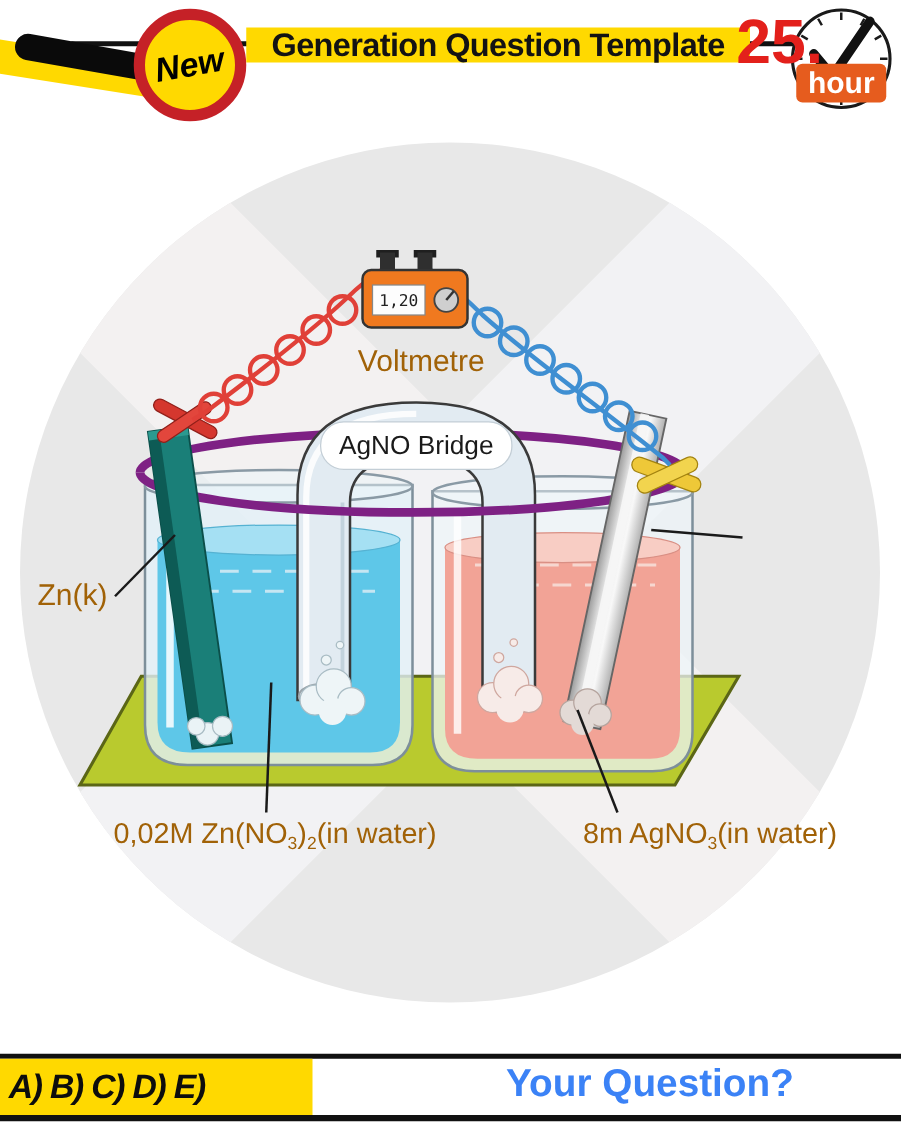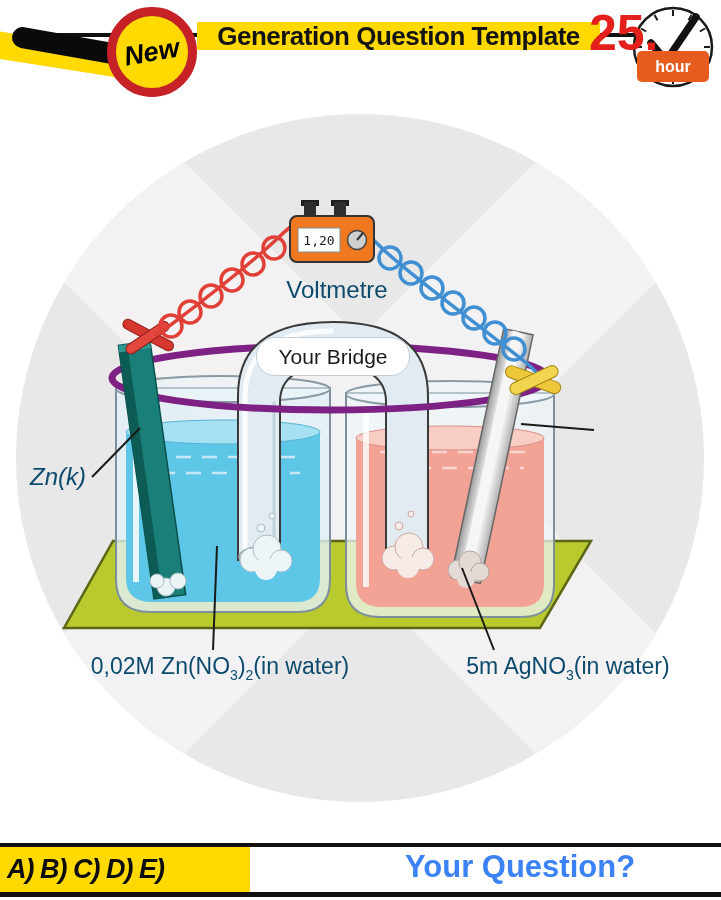--- a/index.html
+++ b/index.html
@@ -10,27 +10,27 @@
   
   .hdr-rule { left:57px; top:33px; width:590px; height:4px; background:#111; z-index:3; }
   .ribbon { left:-18px; top:40px; width:140px; height:27px; background:#ffd900; transform:rotate(9deg); z-index:4; }
   .handle { left:12px; top:27px; width:116px; height:21px; background:#0a0a0a; border-radius:11px; transform:rotate(10deg); transform-origin:10px 50%; z-index:5; }
   .lens { left:107px; top:7px; width:90px; height:90px; border-radius:50%; background:#ffd900; border:9px solid #c52127; box-sizing:border-box; z-index:6; display:flex; align-items:center; justify-content:center; }
   .lens span { font-weight:bold; font-style:italic; font-size:27px; color:#000; transform:rotate(-10deg); }
   .title-band { left:197px; top:22px; width:403px; height:28px; background:#ffd900; z-index:4; display:flex; align-items:center; justify-content:center; }
   .title-band div { font-weight:bold; font-size:26px; color:#131313; letter-spacing:-0.5px; white-space:nowrap; }
   .clock-box { left:629px; top:3px; width:88px; height:88px; z-index:4; }
   .hours-num { left:589px; top:4px; width:86px; font-weight:800; font-size:50px; color:#e3201b; z-index:6; }
-  .hours-unit { left:637px; top:51px; width:72px; height:31px; background:#e65c1e; border-radius:5px; color:#fff; font-weight:bold; font-size:16px; display:flex; align-items:center; justify-content:center; z-index:6; }
+  .hours-unit { left:637px; top:51px; width:72px; height:31px; background:#e65c1e; border-radius:5px; color:#fff; font-weight:bold; font-size:24px; display:flex; align-items:center; justify-content:center; z-index:6; }
 
   
-  .dlabel { z-index:2; color:#0c4a6e; font-size:24px; }
+  .dlabel { z-index:2; color:#a16207; font-size:24px; }
   .voltmetre { left:257px; top:276px; width:160px; text-align:center; }
   .saltpill { left:256px; top:337px; width:152px; height:37px; background:#ffffff; border:1px solid #c3ced6; border-radius:19px; display:flex; align-items:center; justify-content:center; font-size:21px; z-index:2; color:#1a1a1a; }
-  .znlabel { left:16px; top:463px; width:84px; text-align:center;font-style:italic; }
+  .znlabel { left:16px; top:463px; width:84px; text-align:center; }
   .aglabel { left:597px; top:417px; width:100px; text-align:left; }
   .sol-left { left:30px; top:653px; width:380px; text-align:center; font-size:23px; }
   .sol-right { left:420px; top:653px; width:296px; text-align:center; font-size:23px; }
   .dlabel sub { font-size:14px; }
 
   
   .ftr-rule-top { left:0; top:843px; width:721px; height:4px; background:#111; z-index:5; }
   .ftr-rule-bot { left:0; top:892px; width:721px; height:5px; background:#111; z-index:5; }
   .options-band { left:0; top:847px; width:250px; height:45px; background:#ffd900; z-index:5; display:flex; align-items:center; }
   .options-band div { font-weight:bold; font-style:italic; font-size:27px; color:#0d0d0d; padding-left:7px; letter-spacing:-1px; white-space:nowrap; }
@@ -182,26 +182,26 @@
 
     <g stroke="#1a1a1a" stroke-width="2">
       <line x1="92" y1="477" x2="140" y2="428"></line>
       <line x1="594" y1="430" x2="521" y2="424"></line>
       <line x1="213" y1="650" x2="217" y2="546"></line>
       <line x1="494" y1="650" x2="462" y2="568"></line>
     </g>
   </svg>
 
   <div class="abs dlabel voltmetre">Voltmetre</div>
-  <div class="abs saltpill">Your Bridge</div>
+  <div class="abs saltpill">AgNO Bridge</div>
   <div class="abs dlabel znlabel">Zn(k)</div>
 
   <div class="abs dlabel sol-left"><span>0,02M Zn(NO</span><sub>3</sub><span>)</span><sub>2</sub><span>(in water)</span></div>
 
-  <div class="abs dlabel sol-right"><span>5m AgNO</span><sub>3</sub><span>(in water)</span></div>
+  <div class="abs dlabel sol-right"><span>8m AgNO</span><sub>3</sub><span>(in water)</span></div>
 
   <div class="abs hdr-rule"></div>
   <div class="abs ribbon"></div>
   <div class="abs handle"></div>
   <div class="abs lens">
     <span>New</span>
   </div>
   <div class="abs title-band">
     <div>Generation Question Template</div>
   </div>

